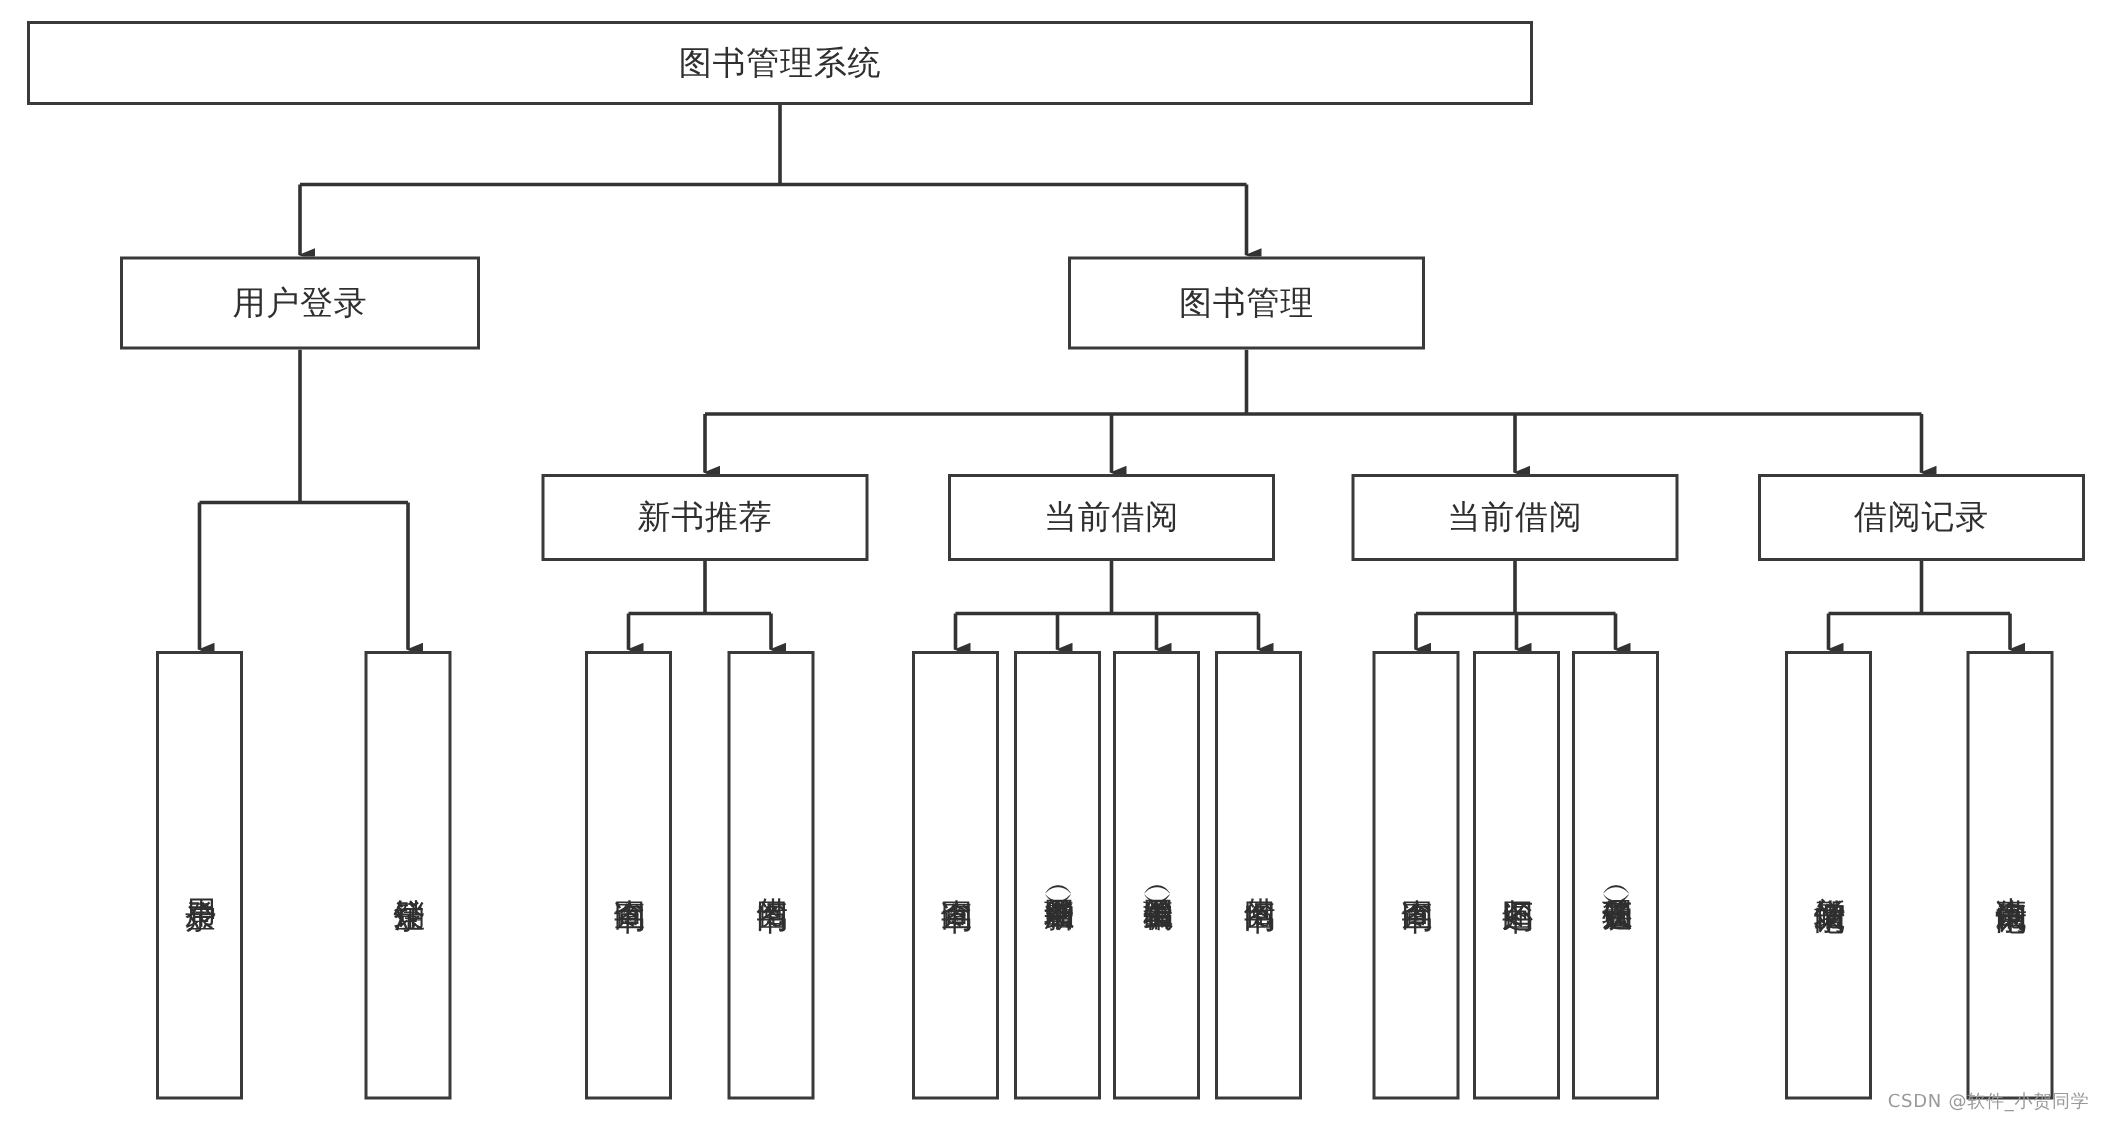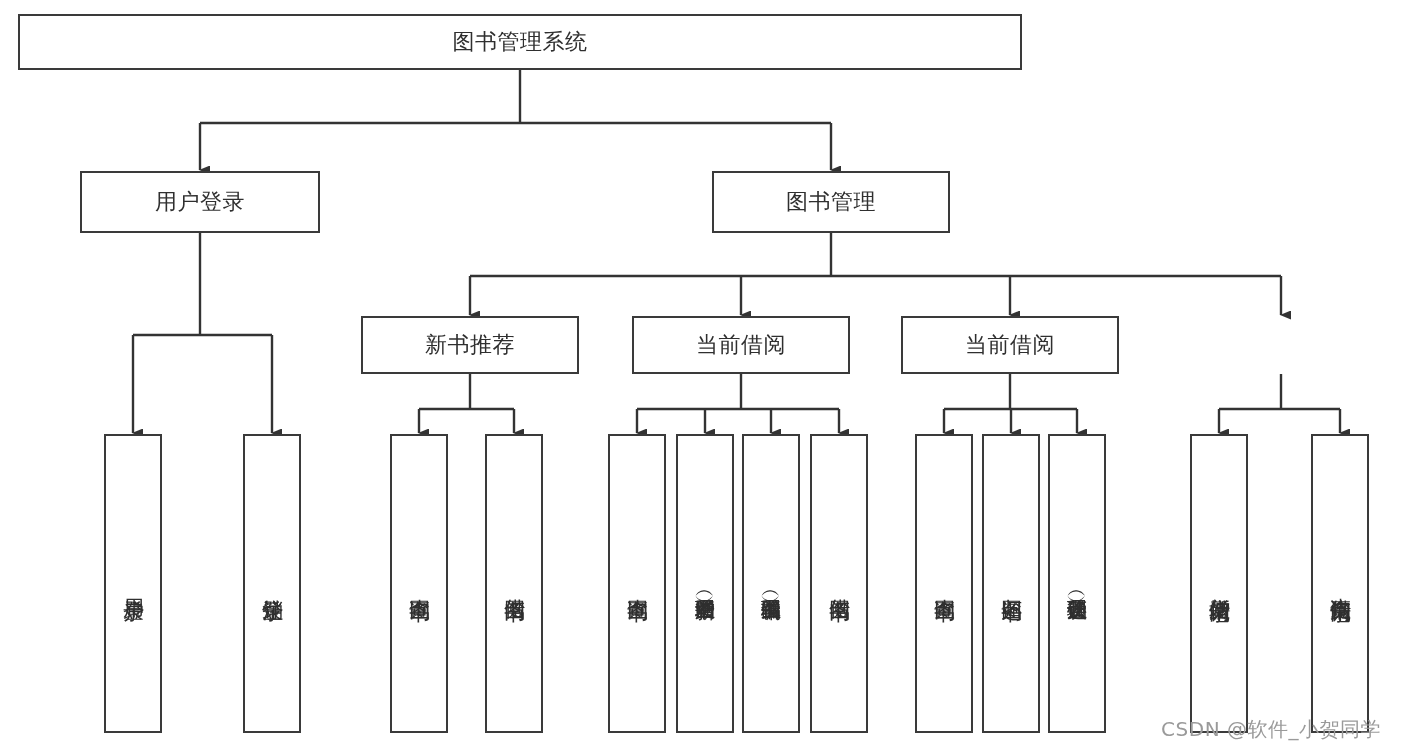--- a/index.html
+++ b/index.html
@@ -60,23 +60,23 @@
     letter-spacing: 1px;
     max-height: 100%;
   }
   .node.leaf.tall .node-label {
     font-size: 20px;
     letter-spacing: 0px;
     line-height: 1.06;
   }
   #watermark {
     position: absolute;
-    right: 24px;
+    right: 12px;
     bottom: 4px;
-    font-size: 20px;
+    font-size: 12px;
     color: #9a9a9a;
     letter-spacing: 0.5px;
     z-index: 5;
     white-space: nowrap;
   }
 </style>
 </head>
 <body>
 
 <div id="diagram-canvas">
@@ -137,20 +137,23 @@
 
   <div class="node" style="left: 712px; top: 171px; width: 238px; height: 62px;">
     <span class="node-label">图书管理</span>
   </div>
   <div class="node" style="left: 632px; top: 316px; width: 218px; height: 58px;">
     <span class="node-label">当前借阅</span>
   </div>
   <div class="node" style="left: 901px; top: 316px; width: 218px; height: 58px;">
     <span class="node-label">当前借阅</span>
   </div>
+  <div class="node" style="left: 1172px; top: 316px; width: 218px; height: 58px;">
+    <span class="node-label">借阅记录</span>
+  </div>
 
   <div class="node leaf" style="left: 104px; top: 434px; width: 58px; height: 299px;">
     <span class="node-label">用户登录</span>
   </div>
   <div class="node leaf" style="left: 243px; top: 434px; width: 58px; height: 299px;">
     <span class="node-label">注销登录</span>
   </div>
   <div class="node leaf" style="left: 390px; top: 434px; width: 58px; height: 299px;">
     <span class="node-label">查询图书</span>
   </div>

